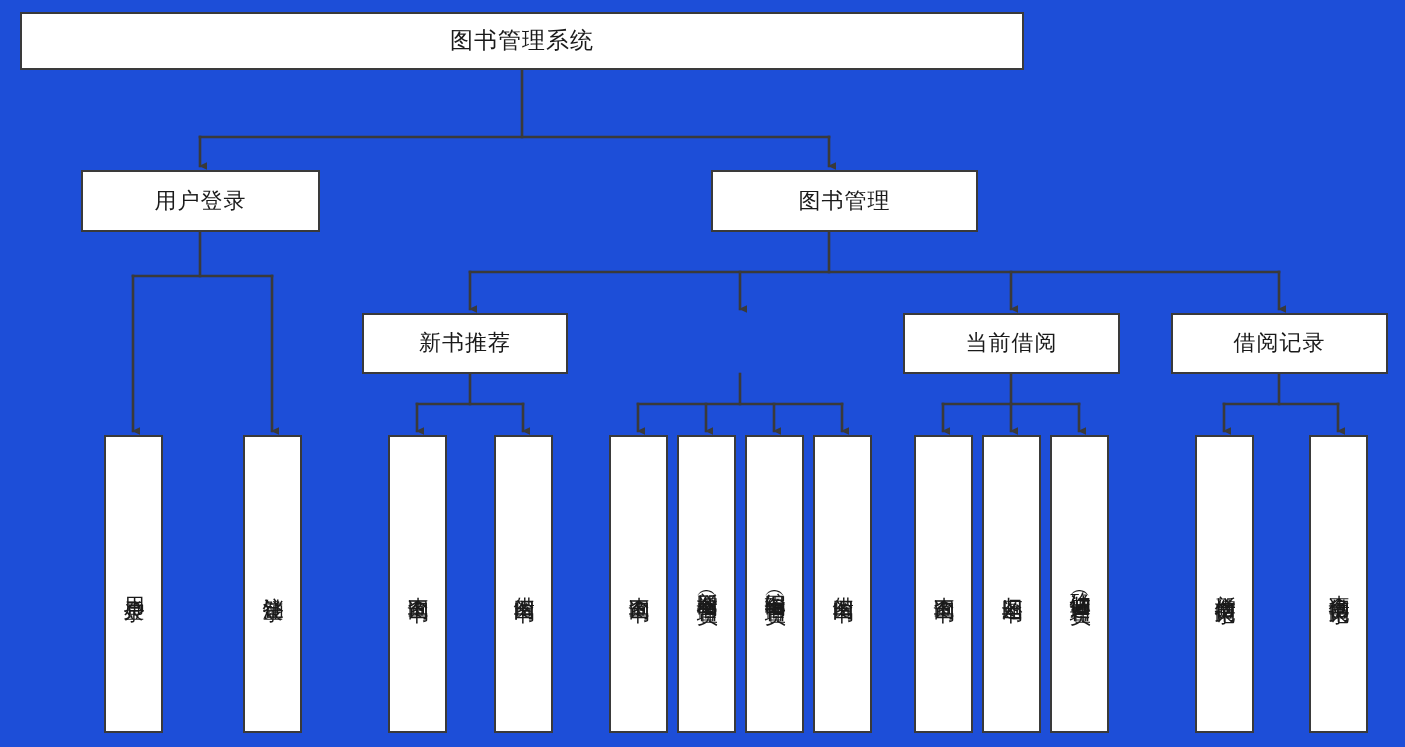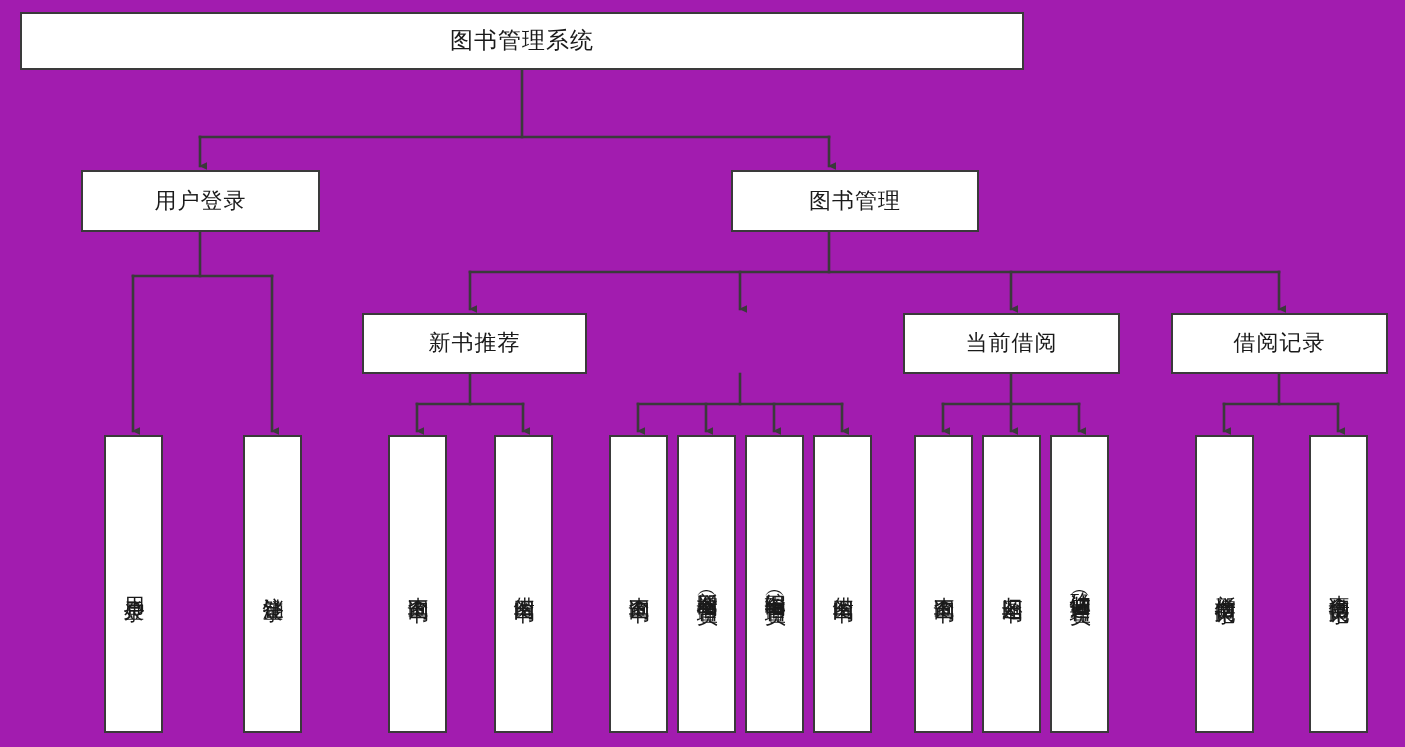--- a/index.html
+++ b/index.html
@@ -8,21 +8,21 @@
     padding: 0;
     background: #ffffff;
   }
   body {
     font-family: "DejaVu Sans", "Liberation Sans", sans-serif;
   }
   #diagram-root {
     position: relative;
     width: 1405px;
     height: 747px;
-    background: #a21caf;
+    background: #1d4ed8;
     overflow: hidden;
   }
   #edge-layer {
     position: absolute;
     left: 0;
     top: 0;
     width: 1405px;
     height: 747px;
     pointer-events: none;
   }
@@ -126,25 +126,25 @@
     </g>
   </svg>
 
   <div class="node horiz root" style="left:20px; top:12px; width:1004px; height:58px;">
     <span class="node-label">图书管理系统</span>
   </div>
 
   <div class="node horiz" style="left:81px; top:170px; width:239px; height:62px;">
     <span class="node-label">用户登录</span>
   </div>
-  <div class="node horiz" style="left:711px; top:170px; width:248px; height:62px;margin-left:20px;">
+  <div class="node horiz" style="left:711px; top:170px; width:267px; height:62px;">
     <span class="node-label">图书管理</span>
   </div>
 
-  <div class="node horiz" style="left:362px; top:313px; width:225px; height:61px;">
+  <div class="node horiz" style="left:362px; top:313px; width:206px; height:61px;">
     <span class="node-label">新书推荐</span>
   </div>
   <div class="node horiz" style="left:903px; top:313px; width:217px; height:61px;">
     <span class="node-label">当前借阅</span>
   </div>
   <div class="node horiz" style="left:1171px; top:313px; width:217px; height:61px;">
     <span class="node-label">借阅记录</span>
   </div>
 
   <div class="node vert" style="left:104px; top:435px; width:59px; height:298px;">

